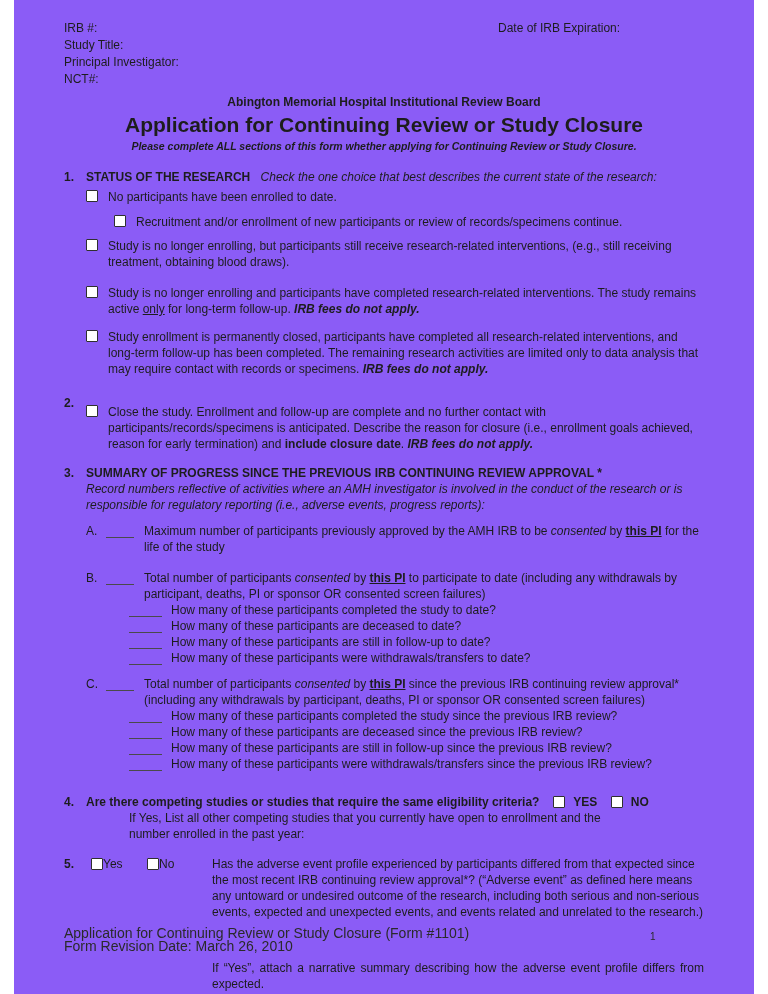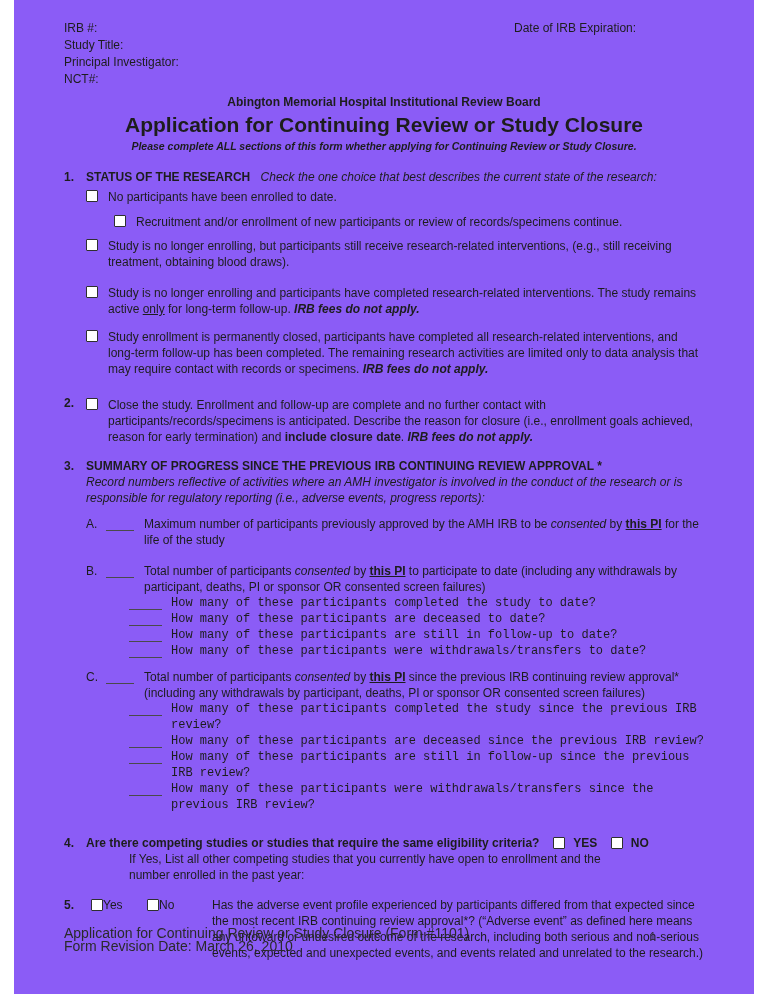--- a/index.html
+++ b/index.html
@@ -8,21 +8,21 @@
     font-family:"Liberation Sans", sans-serif; font-size:12px; line-height:16px;
     color:#1d1d1d; box-sizing:border-box; padding:20px 50px 0 50px; overflow:hidden;
     margin:0 auto;
   }
   .fb { font-weight:bold; }
   .fi { font-style:italic; }
   .fu { text-decoration:underline; }
 
   
   .hdr { line-height:17px; }
-  .hdr-right { position:absolute; left:500px; top:20px; }
+  .hdr-right { position:absolute; left:484px; top:20px; }
   .org { text-align:center; font-weight:bold; margin-top:6px; }
   .title { text-align:center; font-weight:bold; font-size:21px; line-height:24px; margin-top:3px; }
   .instr { text-align:center; font-weight:bold; font-style:italic; font-size:10.5px; line-height:13px; margin-top:3px; }
 
   
   .sec { display:flex; }
   .num { flex:0 0 22px; font-weight:bold; }
   .body { flex:1; min-width:0; }
   .note-inline { margin-left:7px; }
 
@@ -37,34 +37,34 @@
   .opt .cb { margin-top:1px; margin-right:10px; }
   .opt-text { flex:1; min-width:0; }
   .o1 { margin-top:4px; }
   .o2 { margin-top:9px;padding-left:28px; }
   .o3 { margin-top:8px; }
   .o4 { margin-top:15px; }
   .o5 { margin-top:12px; }
 
   .s1 { margin-top:16px; }
   .s2 { margin-top:18px; }
-  .s2 .opt { margin-top:2px; }
+  .s2 .opt { margin-top:9px; }
   .s3 { margin-top:13px; }
 
   
   .item { display:flex; margin-top:14px; }
   .item-label { flex:0 0 20px; }
   .item-blank { flex:0 0 28px; height:14px; border-bottom:1px solid #4a4a4a; margin-right:10px; }
   .item-text { flex:1; min-width:0; }
   .item-a { margin-top:10px; }
   .item-b { margin-top:15px; }
   .item-c { margin-top:10px; }
   .sub { display:flex; margin-left:43px; }
   .sub-blank { flex:0 0 33px; height:14px; border-bottom:1px solid #4a4a4a; margin-right:9px; }
-  .sub-text { flex:1; min-width:0;font-family:Liberation Mono, monospace; }
+  .sub-text { flex:1; min-width:0; }
 
   
   .s4 { margin-top:22px; }
   .inline-cb { vertical-align:-2px; margin:0 5px 0 10px; }
   .followup { margin-left:43px; width:505px; margin-top:0; }
 
   
   .s5 { margin-top:14px; }
   .s5 .num { flex-basis:27px; }
   .choice { flex:0 0 56px; white-space:nowrap; }

